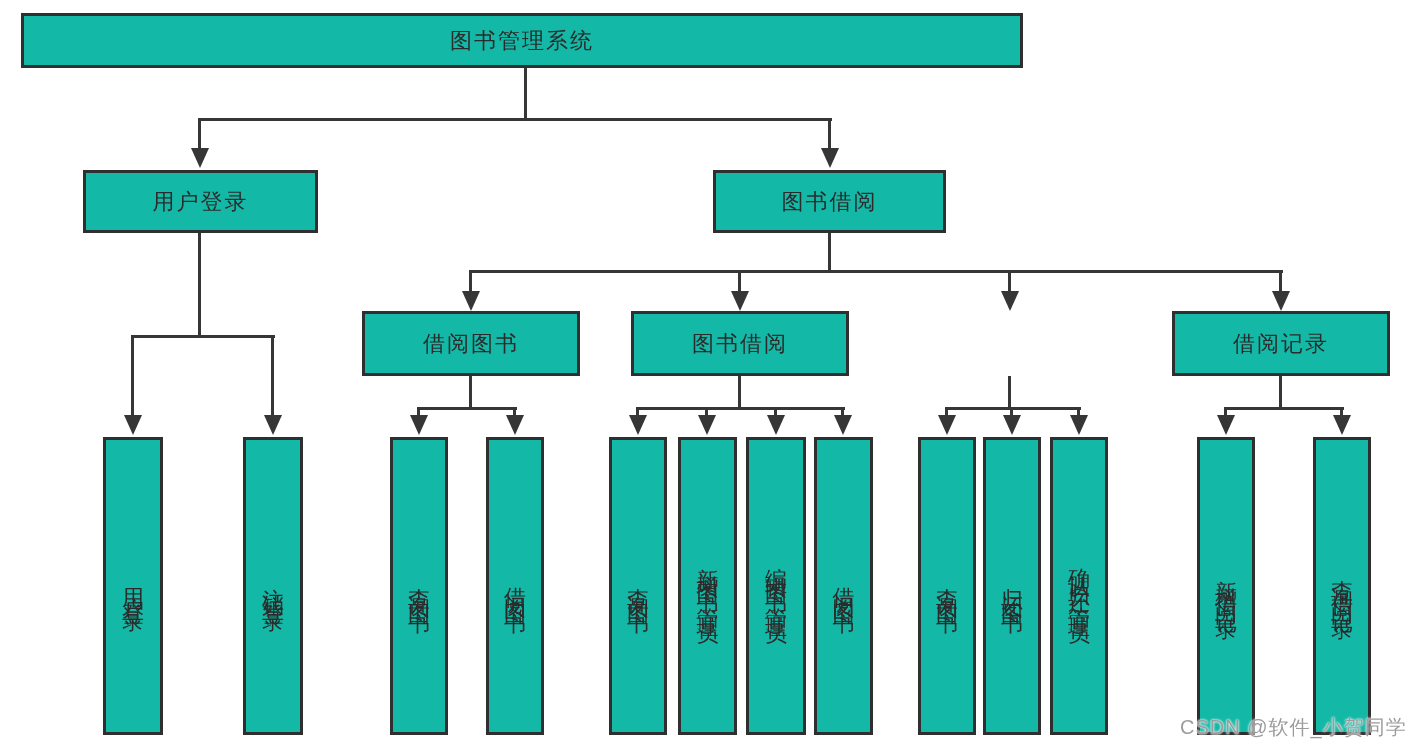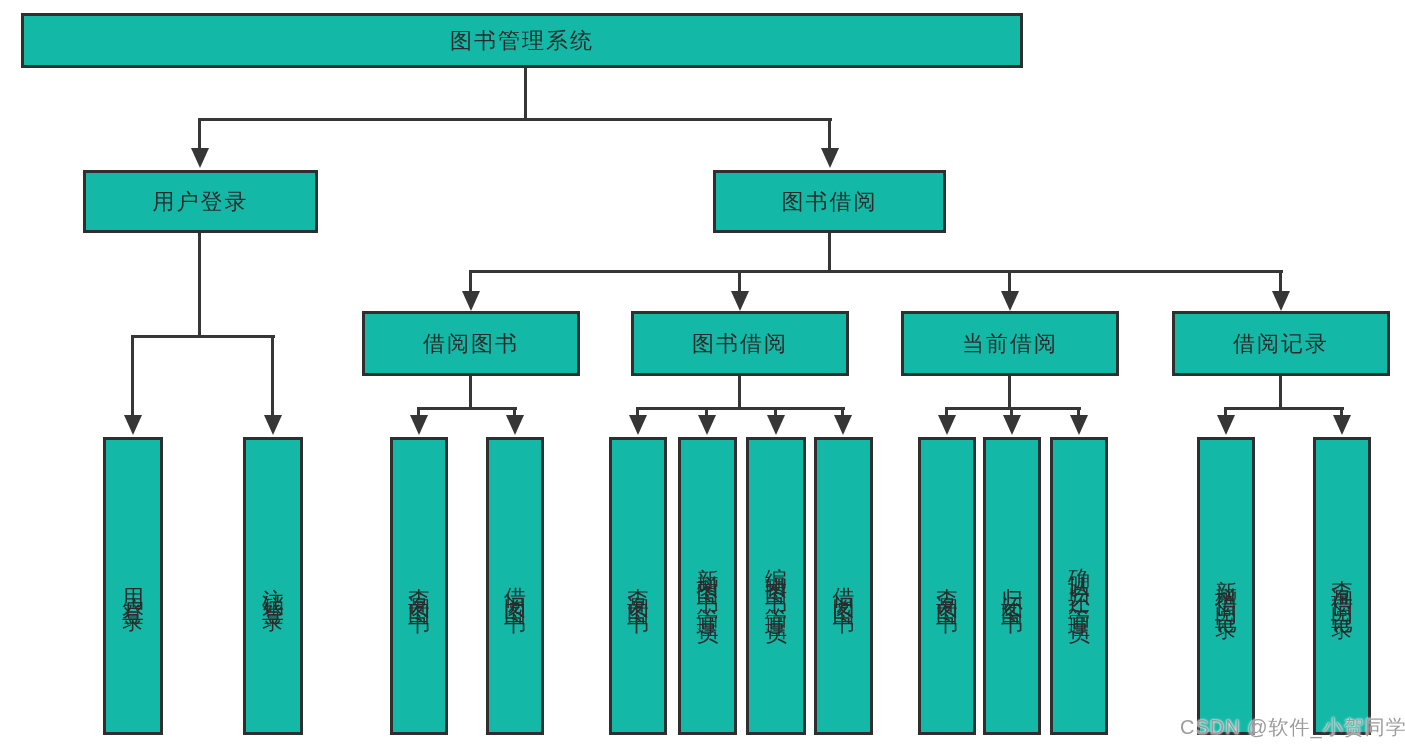--- a/index.html
+++ b/index.html
@@ -105,23 +105,20 @@
   <div class="arrow" style="left:1001px; top:291px;"></div>
   <div class="vline" style="left:1279px; top:270px; height:21px;"></div>
   <div class="arrow" style="left:1272px; top:291px;"></div>
 
   <div class="node" style="left:362px; top:311px; width:218px; height:65px;">
     <span>借阅图书</span>
   </div>
   <div class="node" style="left:631px; top:311px; width:218px; height:65px;">
     <span>图书借阅</span>
   </div>
-  <div class="node" style="left:901px; top:311px; width:218px; height:65px;">
-    <span>当前借阅</span>
-  </div>
   <div class="node" style="left:1172px; top:311px; width:218px; height:65px;">
     <span>借阅记录</span>
   </div>
 
   <div class="vline" style="left:469px; top:376px; height:31px;"></div>
   <div class="hline" style="left:417px; top:407px; width:100px;"></div>
   <div class="vline" style="left:417px; top:407px; height:8px;"></div>
   <div class="arrow" style="left:410px; top:415px;"></div>
   <div class="vline" style="left:513px; top:407px; height:8px;"></div>
   <div class="arrow" style="left:506px; top:415px;"></div>

